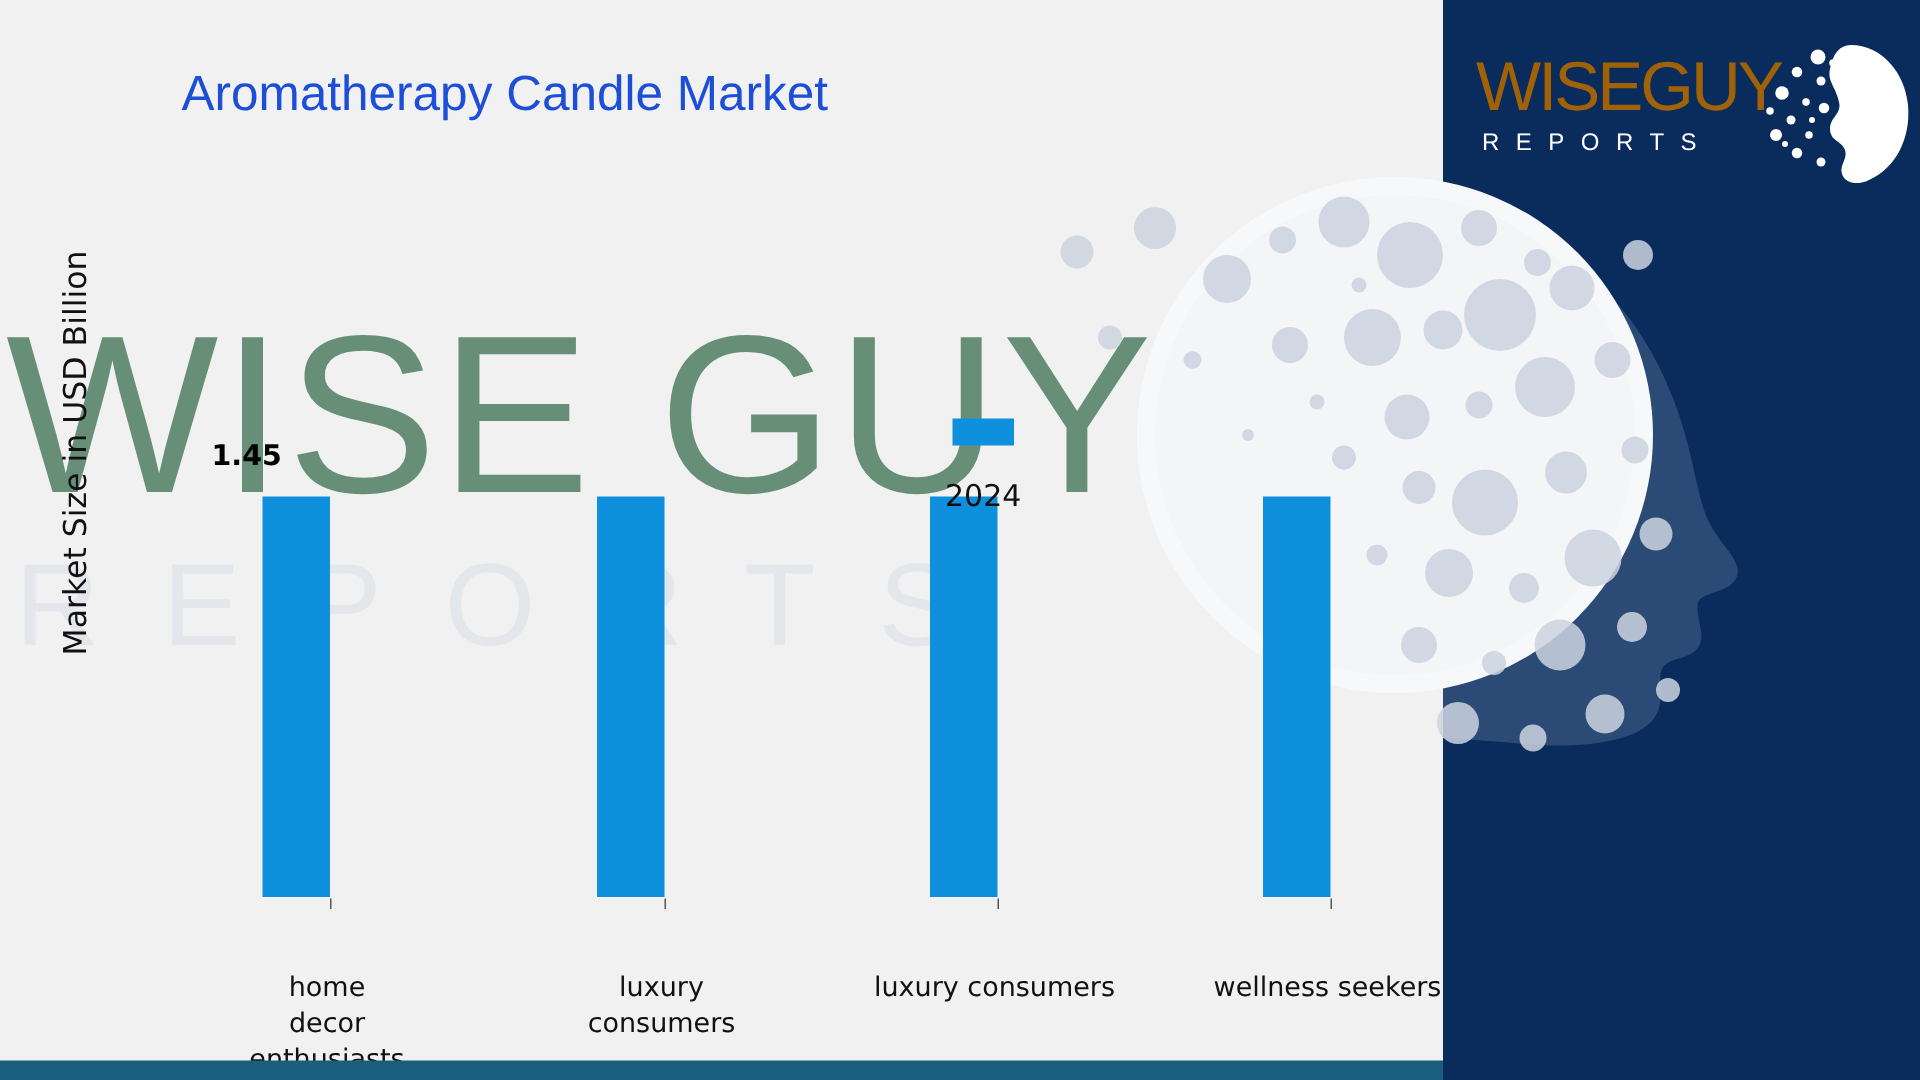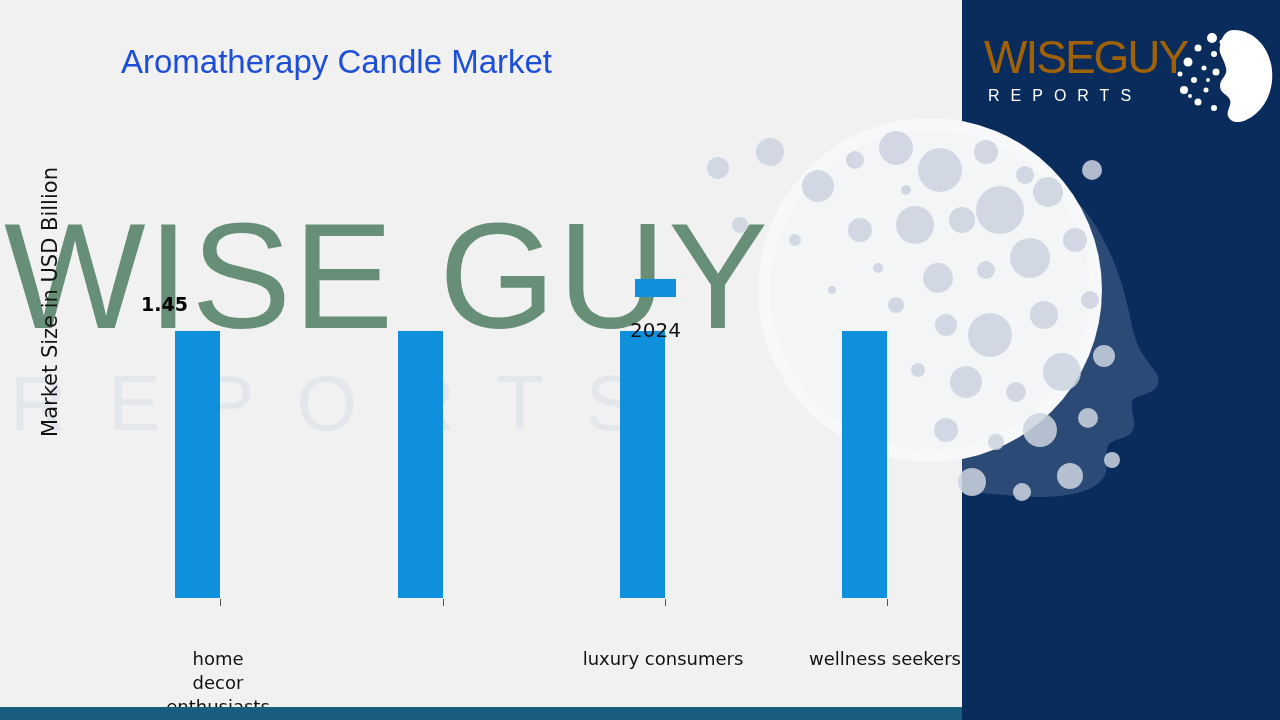--- a/index.html
+++ b/index.html
@@ -346,20 +346,24 @@
     <div class="tick" style="left:220px"></div>
     <div class="value-label" style="left:141px">1.45</div>
     <div class="cat-label" style="left:118px">
       <div style="white-space:pre-line;">home
 decor
 enthusiasts</div>
     </div>
 
     <div class="bar" style="left: 398px; height: 267px; top: 331px; background: rgb(14, 144, 221);"></div>
     <div class="tick" style="left:443px"></div>
+    <div class="cat-label" style="left:341px">
+      <div style="white-space:pre-line;">luxury
+consumers</div>
+    </div>
 
     <div class="bar" style="left: 620px; height: 267px; top: 331px; background: rgb(14, 144, 221);"></div>
     <div class="tick" style="left:665px"></div>
     <div class="cat-label" style="left:563px">
       <div style="white-space:pre-line;">luxury consumers</div>
     </div>
 
     <div class="bar" style="left: 842px; height: 267px; top: 331px; background: rgb(14, 144, 221);"></div>
     <div class="tick" style="left:887px"></div>
     <div class="cat-label" style="left:785px">

